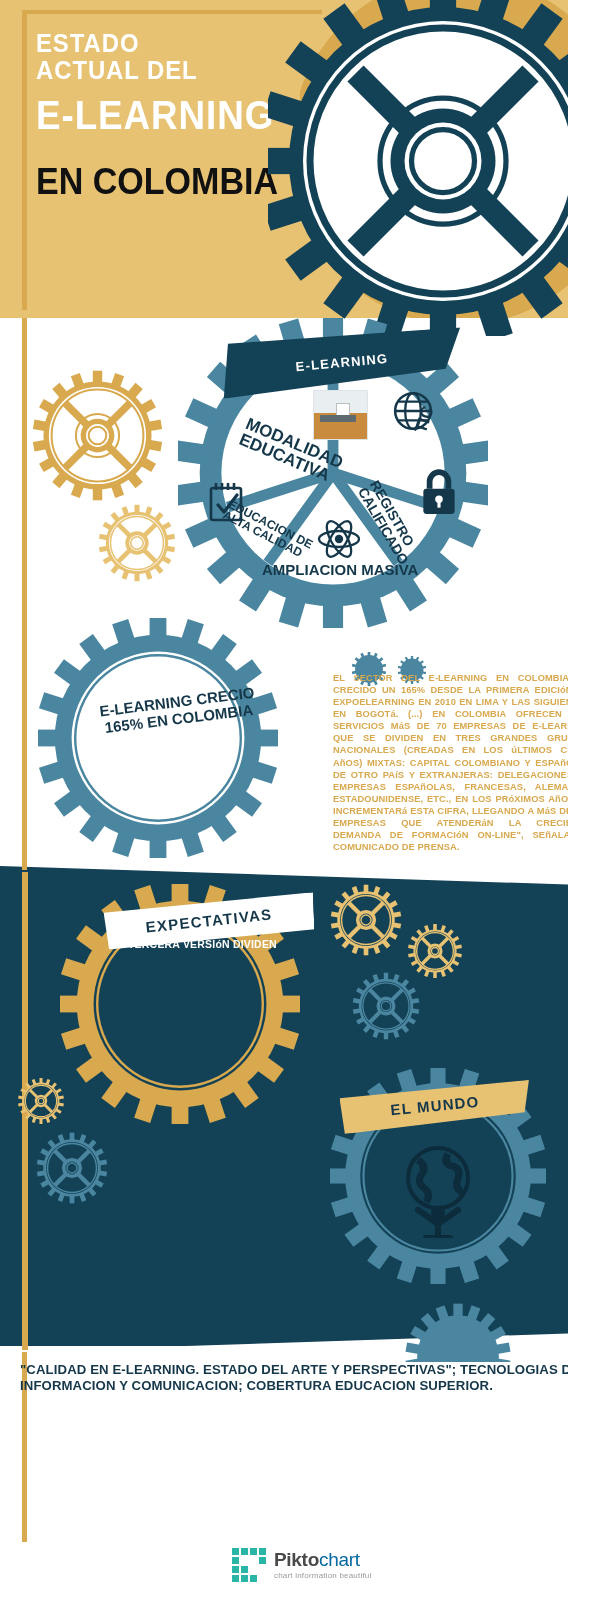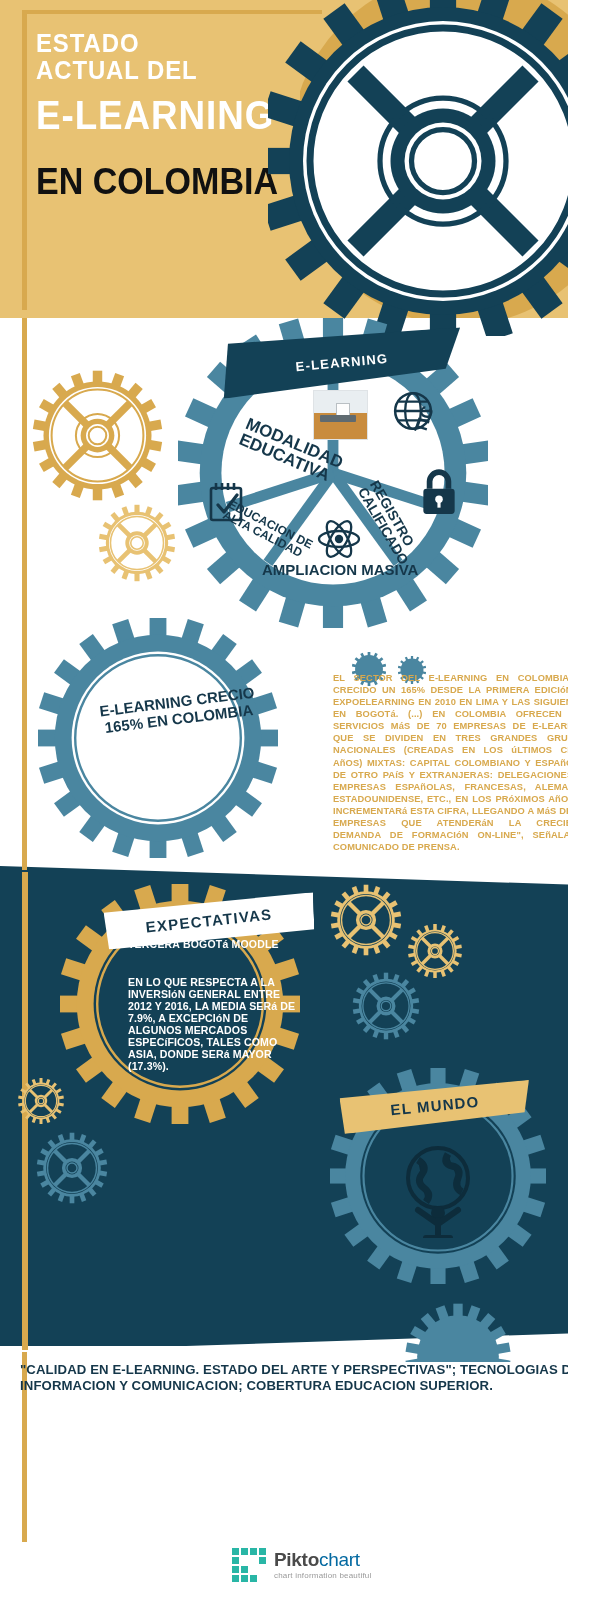--- a/index.html
+++ b/index.html
@@ -642,22 +642,21 @@
       </g>
       <circle cx="100" cy="100" r="28" fill="#4a86a0"></circle>
       <circle cx="100" cy="100" r="18" fill="#134156"></circle>
       <circle cx="100" cy="100" r="14" fill="none" stroke="#4a86a0" stroke-width="4"></circle>
     </svg>
   </div>
 
   <div id="exp-banner">
     <span>EXPECTATIVAS</span>
   </div>
-  <div id="exp-sub">TERCERA BOGOTá MOODLE</div>
-  <div id="exp-body">EN LO QUE RESPECTA A LA INVERSIóN GENERAL ENTRE 2012 Y 2016, LA MEDIA SERá DE 7.9%, A EXCEPCIóN DE ALGUNOS MERCADOS ESPECíFICOS, TALES COMO ASIA, DONDE SERá MAYOR (17.3%).</div>
+  <div id="exp-sub">TERCERA VERSIóN DIVIDEN</div>
 
   <div class="gear" style="left:330px;top:1068px;">
     <svg width="216" height="216" viewBox="0 0 200 200">
       <g fill="#4a86a0" id="teeth-mundo">
           <rect x="93" y="-2" width="14" height="26" transform="rotate(0 100 100)"></rect>
           <rect x="93" y="-2" width="14" height="26" transform="rotate(18 100 100)"></rect>
           <rect x="93" y="-2" width="14" height="26" transform="rotate(36 100 100)"></rect>
           <rect x="93" y="-2" width="14" height="26" transform="rotate(54 100 100)"></rect>
           <rect x="93" y="-2" width="14" height="26" transform="rotate(72 100 100)"></rect>
           <rect x="93" y="-2" width="14" height="26" transform="rotate(90 100 100)"></rect>

